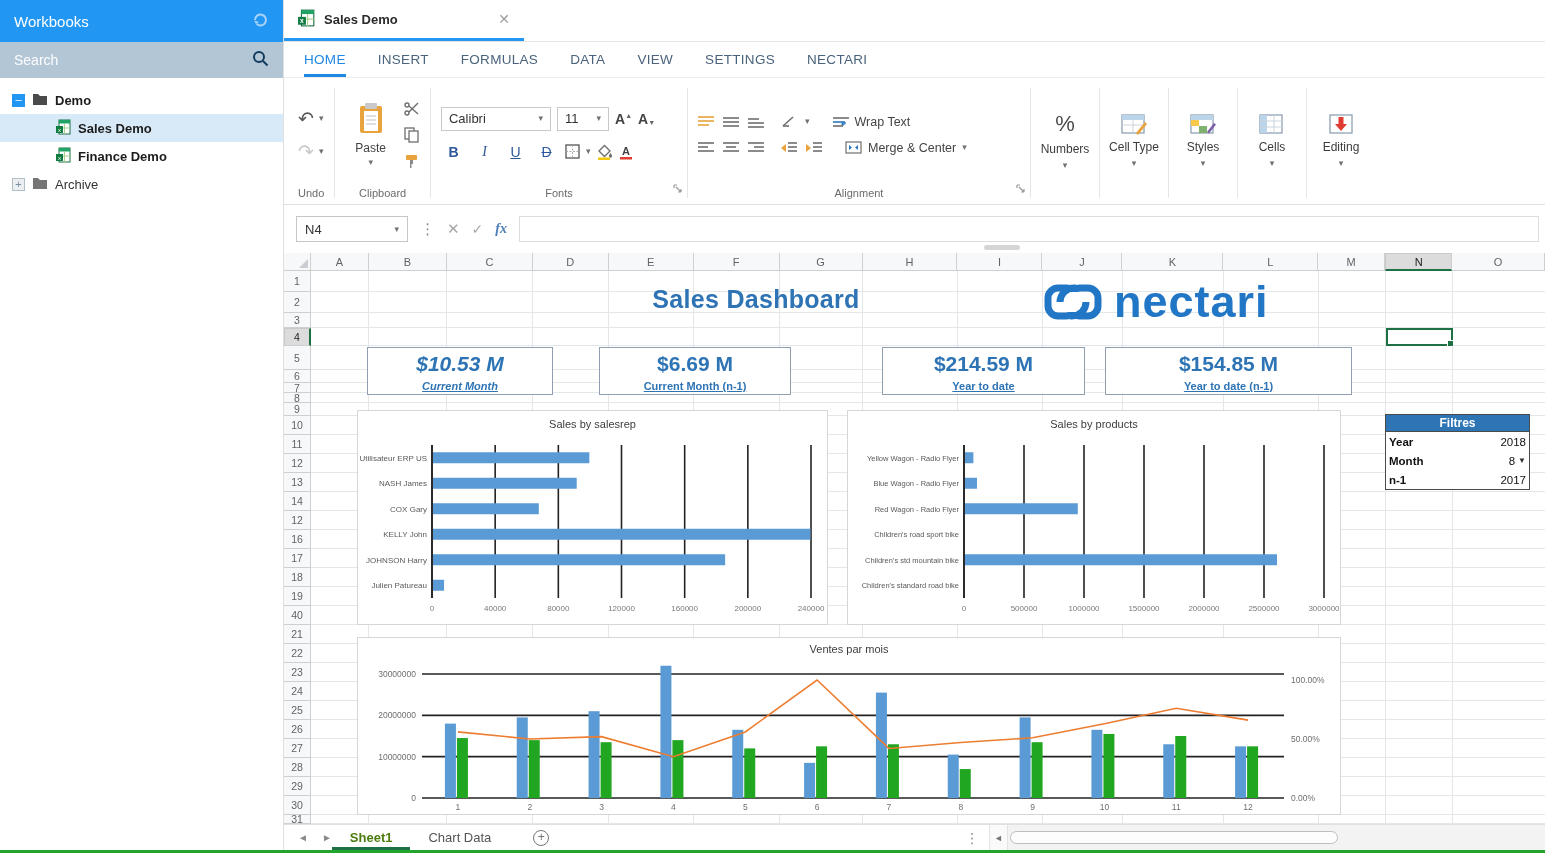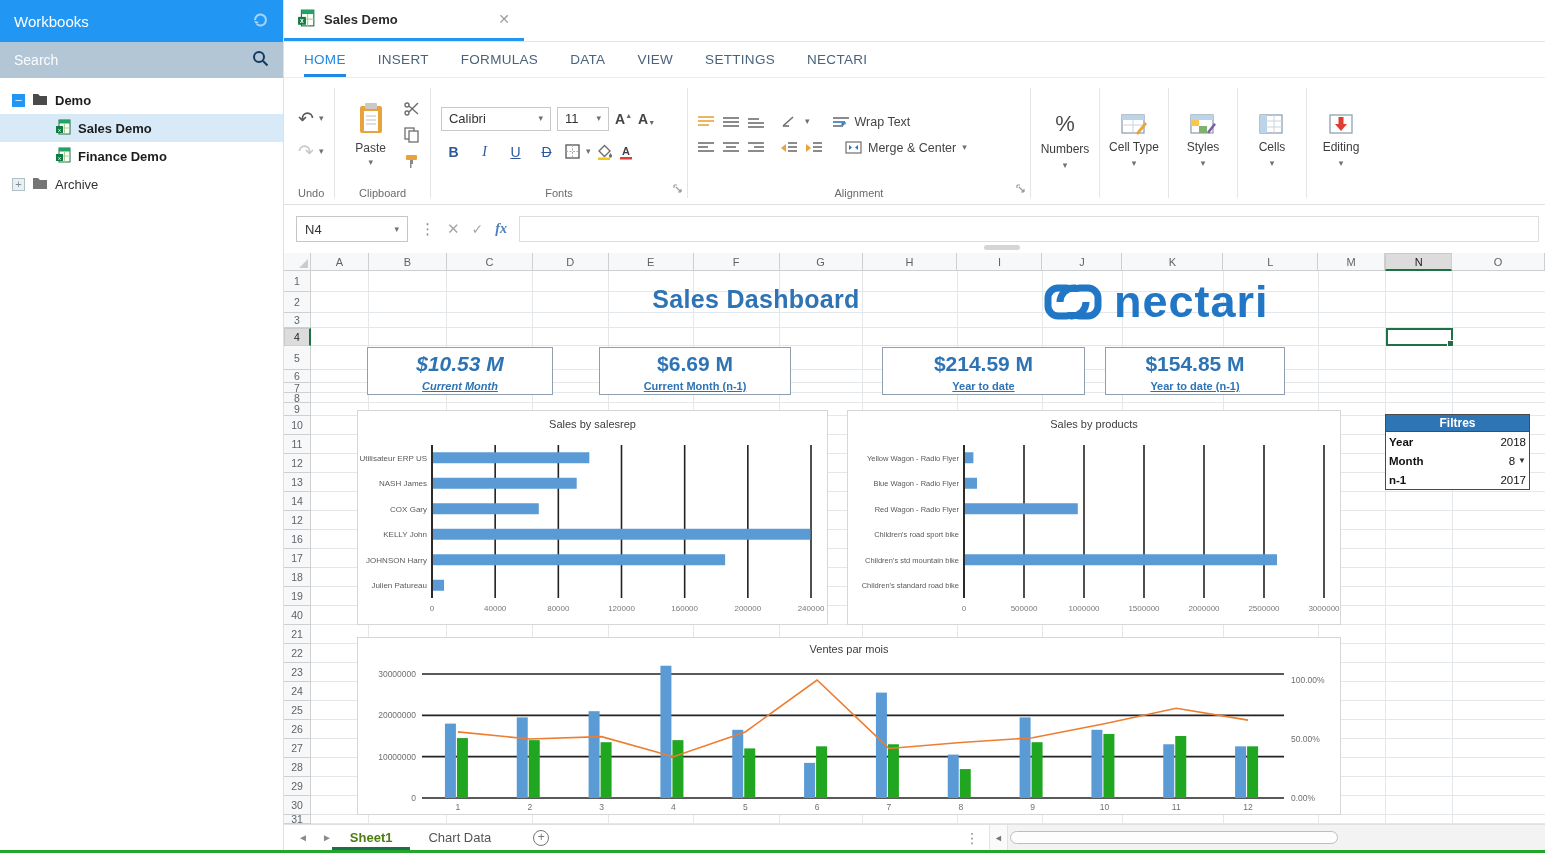--- a/index.html
+++ b/index.html
@@ -635,21 +635,21 @@
           <div class="kpi-lbl">Current Month</div>
         </div>
         <div class="overlay kpi" style="left:288px; width:192px;">
           <div class="kpi-val">$6.69 M</div>
           <div class="kpi-lbl">Current Month (n-1)</div>
         </div>
         <div class="overlay kpi" style="left:535px; width:203px;margin-left:36px;">
           <div class="kpi-val">$214.59 M</div>
           <div class="kpi-lbl">Year to date</div>
         </div>
-        <div class="overlay kpi" style="left:794px; width:180px;">
+        <div class="overlay kpi" style="left:794px; width:247px;">
           <div class="kpi-val">$154.85 M</div>
           <div class="kpi-lbl">Year to date (n-1)</div>
         </div>
 
         <div class="overlay chart-frame cf1">
           <svg id="chart-svg-0" width="469" height="213">
               <text x="234.5" y="17" font-size="11" fill="#3c3c3c" text-anchor="middle" font-family="Liberation Sans, sans-serif">Sales by salesrep</text>
               <line x1="74" y1="34" x2="74" y2="187" stroke="#E5E5E5" stroke-width="1"></line>
               <text x="74" y="200" font-size="8" fill="#7a7a7a" text-anchor="middle" font-family="Liberation Sans, sans-serif">0</text>
               <line x1="137.16666666666666" y1="34" x2="137.16666666666666" y2="187" stroke="#E5E5E5" stroke-width="1"></line>

